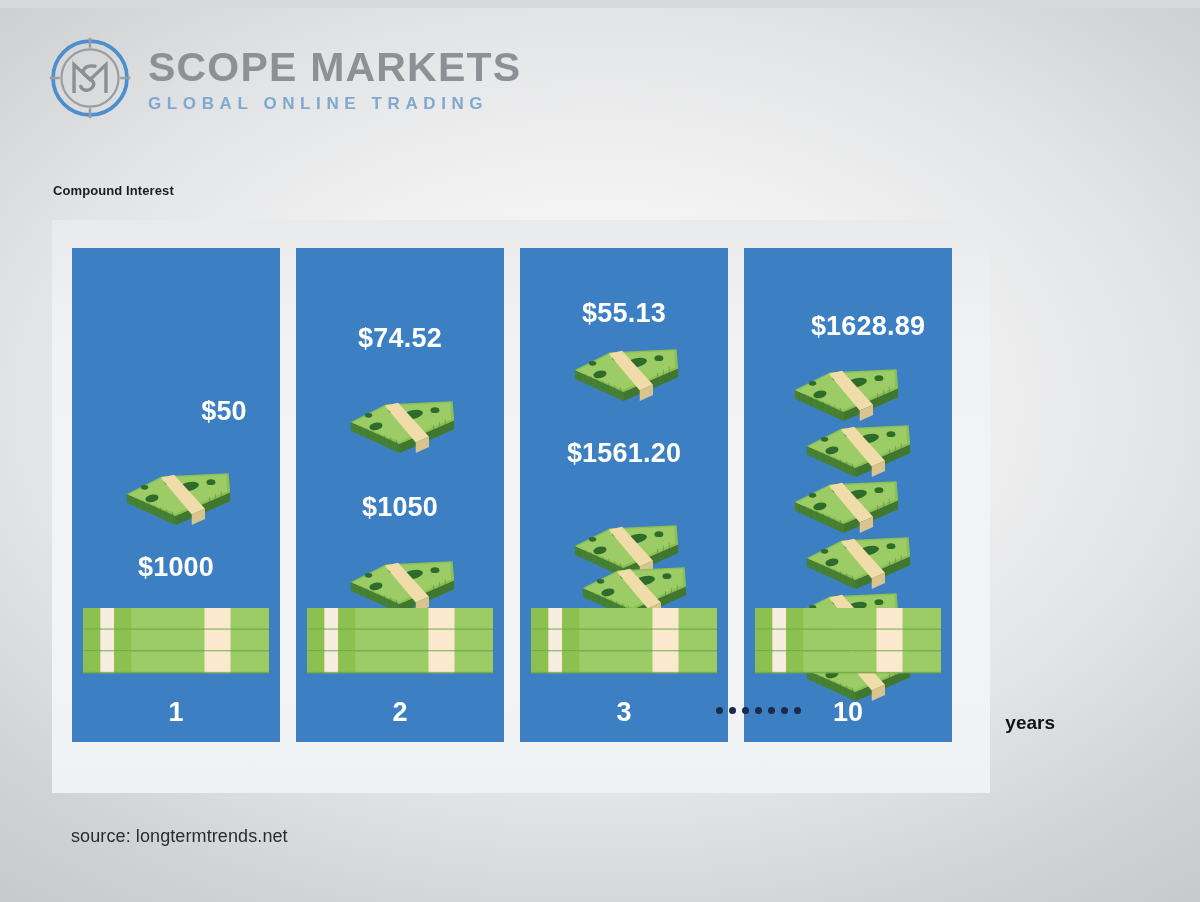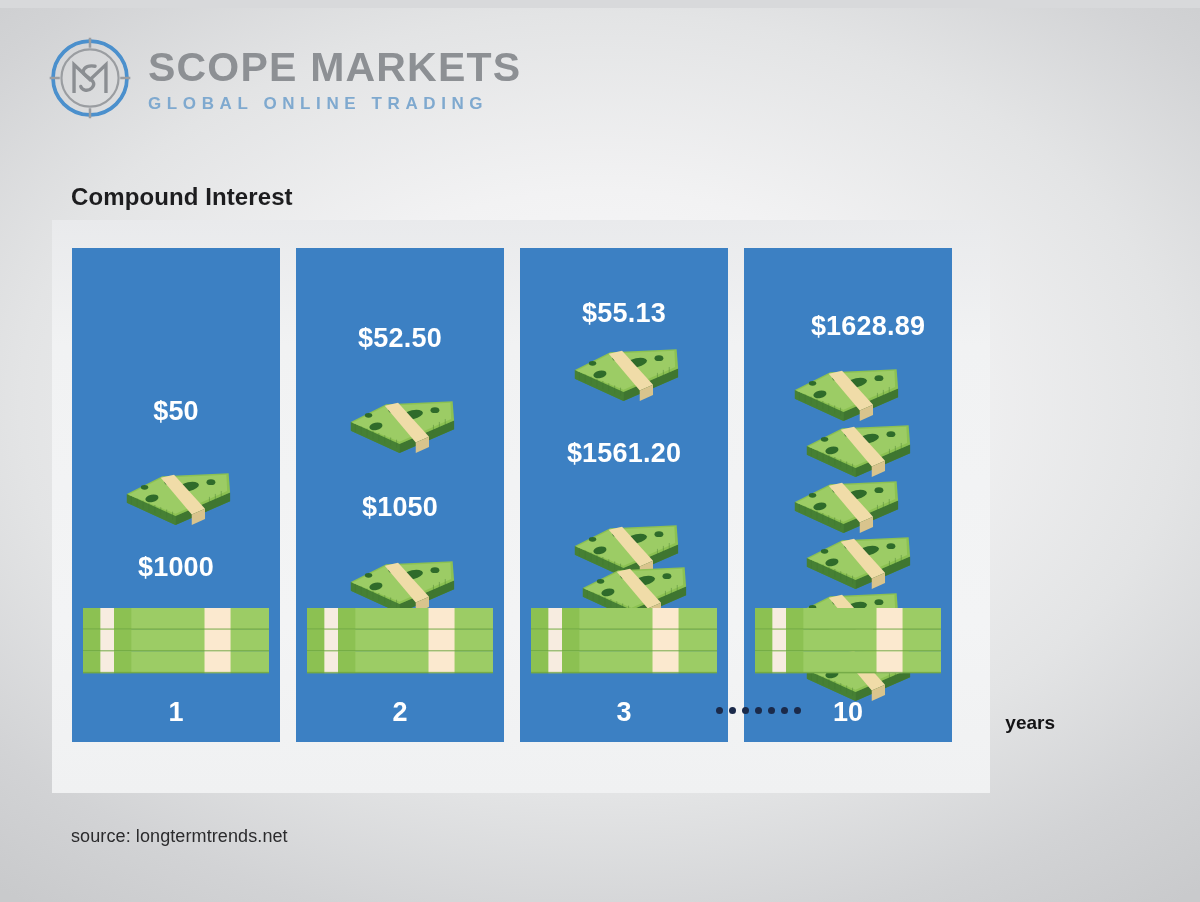--- a/index.html
+++ b/index.html
@@ -57,23 +57,23 @@
     font-size: 17px;
     font-weight: 700;
     letter-spacing: 5.6px;
     color: #7fa9cf;
     line-height: 1;
   }
 
   
   #chart-title {
     position: absolute;
-    left: 71px;
+    left: 53px;
     top: 175px;
-    font-size: 24px;
+    font-size: 13px;
     font-weight: 700;
     color: #1d1d1f;
     letter-spacing: 0.1px;
   }
 
   
   #chart-panel {
     position: absolute;
     left: 52px;
     top: 212px;
@@ -200,21 +200,21 @@
       <div id="brand-name">SCOPE MARKETS</div>
       <div id="brand-tag">GLOBAL ONLINE TRADING</div>
     </div>
   </div>
 
   <div id="chart-title">Compound Interest</div>
 
   <div id="chart-panel">
     <div id="columns">
         <div class="year-column">
-          <div class="col-label interest" style="top: 148px;">$50</div>
+          <div class="col-label interest" style="top: 148px; padding-left: 48px;">$50</div>
           <div class="col-label principal" style="top: 304px;">$1000</div>
           <div class="money-icon" style="top: 212px; left: 46px;">
   <svg viewBox="0 0 160 100">
 
     <path d="M12 58 L78 88 L152 56 L150 44 L12 46 Z" fill="#4f8f3b"></path>
     <path d="M12 58 L78 88 L78 76 L12 46 Z" fill="#468034"></path>
     <path d="M78 88 L152 56 L152 44 L78 76 Z" fill="#3f7630"></path>
 
     <path d="M12 46 L60 22 L150 18 L152 44 L78 76 Z" fill="#8cc152"></path>
     <path d="M14 47 L60 24 L147 20 L148 42 L78 73 Z" fill="#9ccc65"></path>
@@ -255,21 +255,21 @@
       <rect x="0" y="68" width="300" height="2.4" fill="#6aa23f" opacity="0.75"></rect>
       <rect x="0" y="70" width="300" height="35" fill="#9ccc65"></rect>
       <rect x="0" y="70" width="78" height="35" fill="#8cc152"></rect>
       <rect x="28" y="70" width="22" height="35" fill="#f7ece0"></rect>
       <rect x="196" y="70" width="42" height="35" fill="#fbe9cf"></rect>
       <rect x="0" y="103" width="300" height="2.4" fill="#6aa23f" opacity="0.75"></rect>
             </svg></div>
           <div class="year-number">1</div>
         </div>
         <div class="year-column">
-          <div class="col-label interest" style="top: 75px;">$52.50</div>
+          <div class="col-label interest" style="top: 75px;">$74.52</div>
           <div class="col-label principal" style="top: 244px; text-align: center;">$1050</div>
           <div class="money-icon" style="top: 140px; left: 46px;">
   <svg viewBox="0 0 160 100">
 
     <path d="M12 58 L78 88 L152 56 L150 44 L12 46 Z" fill="#4f8f3b"></path>
     <path d="M12 58 L78 88 L78 76 L12 46 Z" fill="#468034"></path>
     <path d="M78 88 L152 56 L152 44 L78 76 Z" fill="#3f7630"></path>
 
     <path d="M12 46 L60 22 L150 18 L152 44 L78 76 Z" fill="#8cc152"></path>
     <path d="M14 47 L60 24 L147 20 L148 42 L78 73 Z" fill="#9ccc65"></path>

